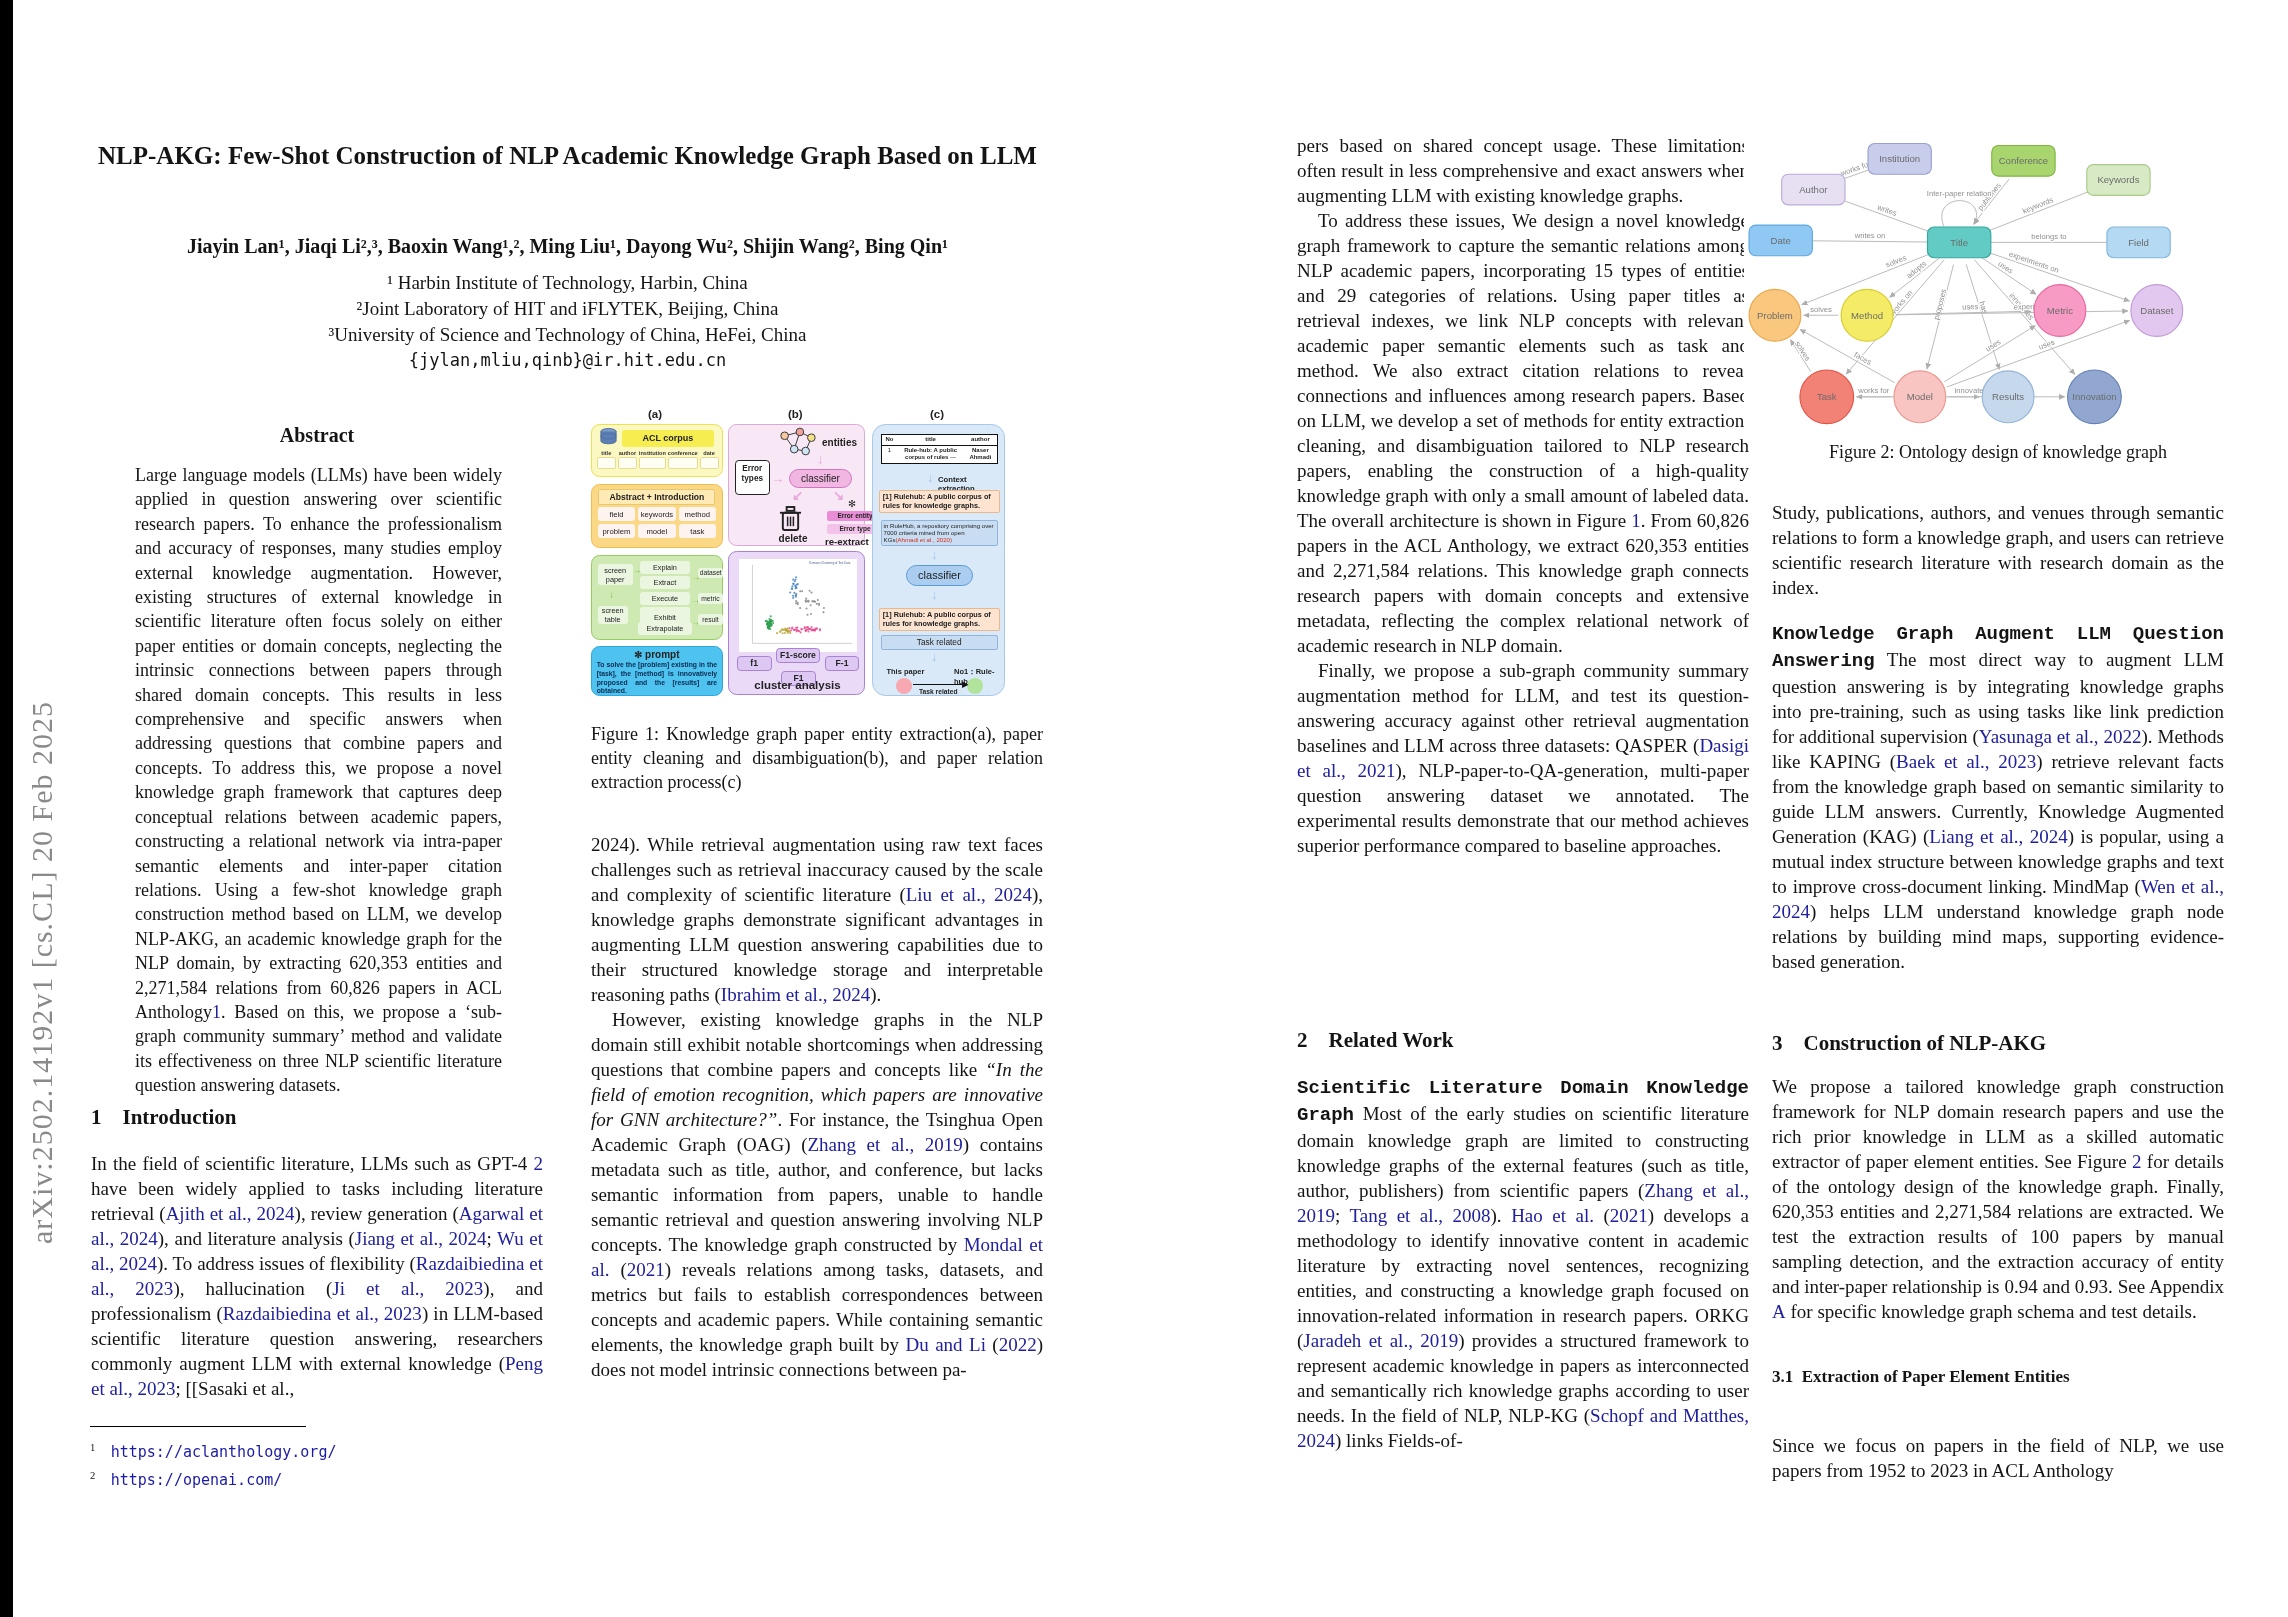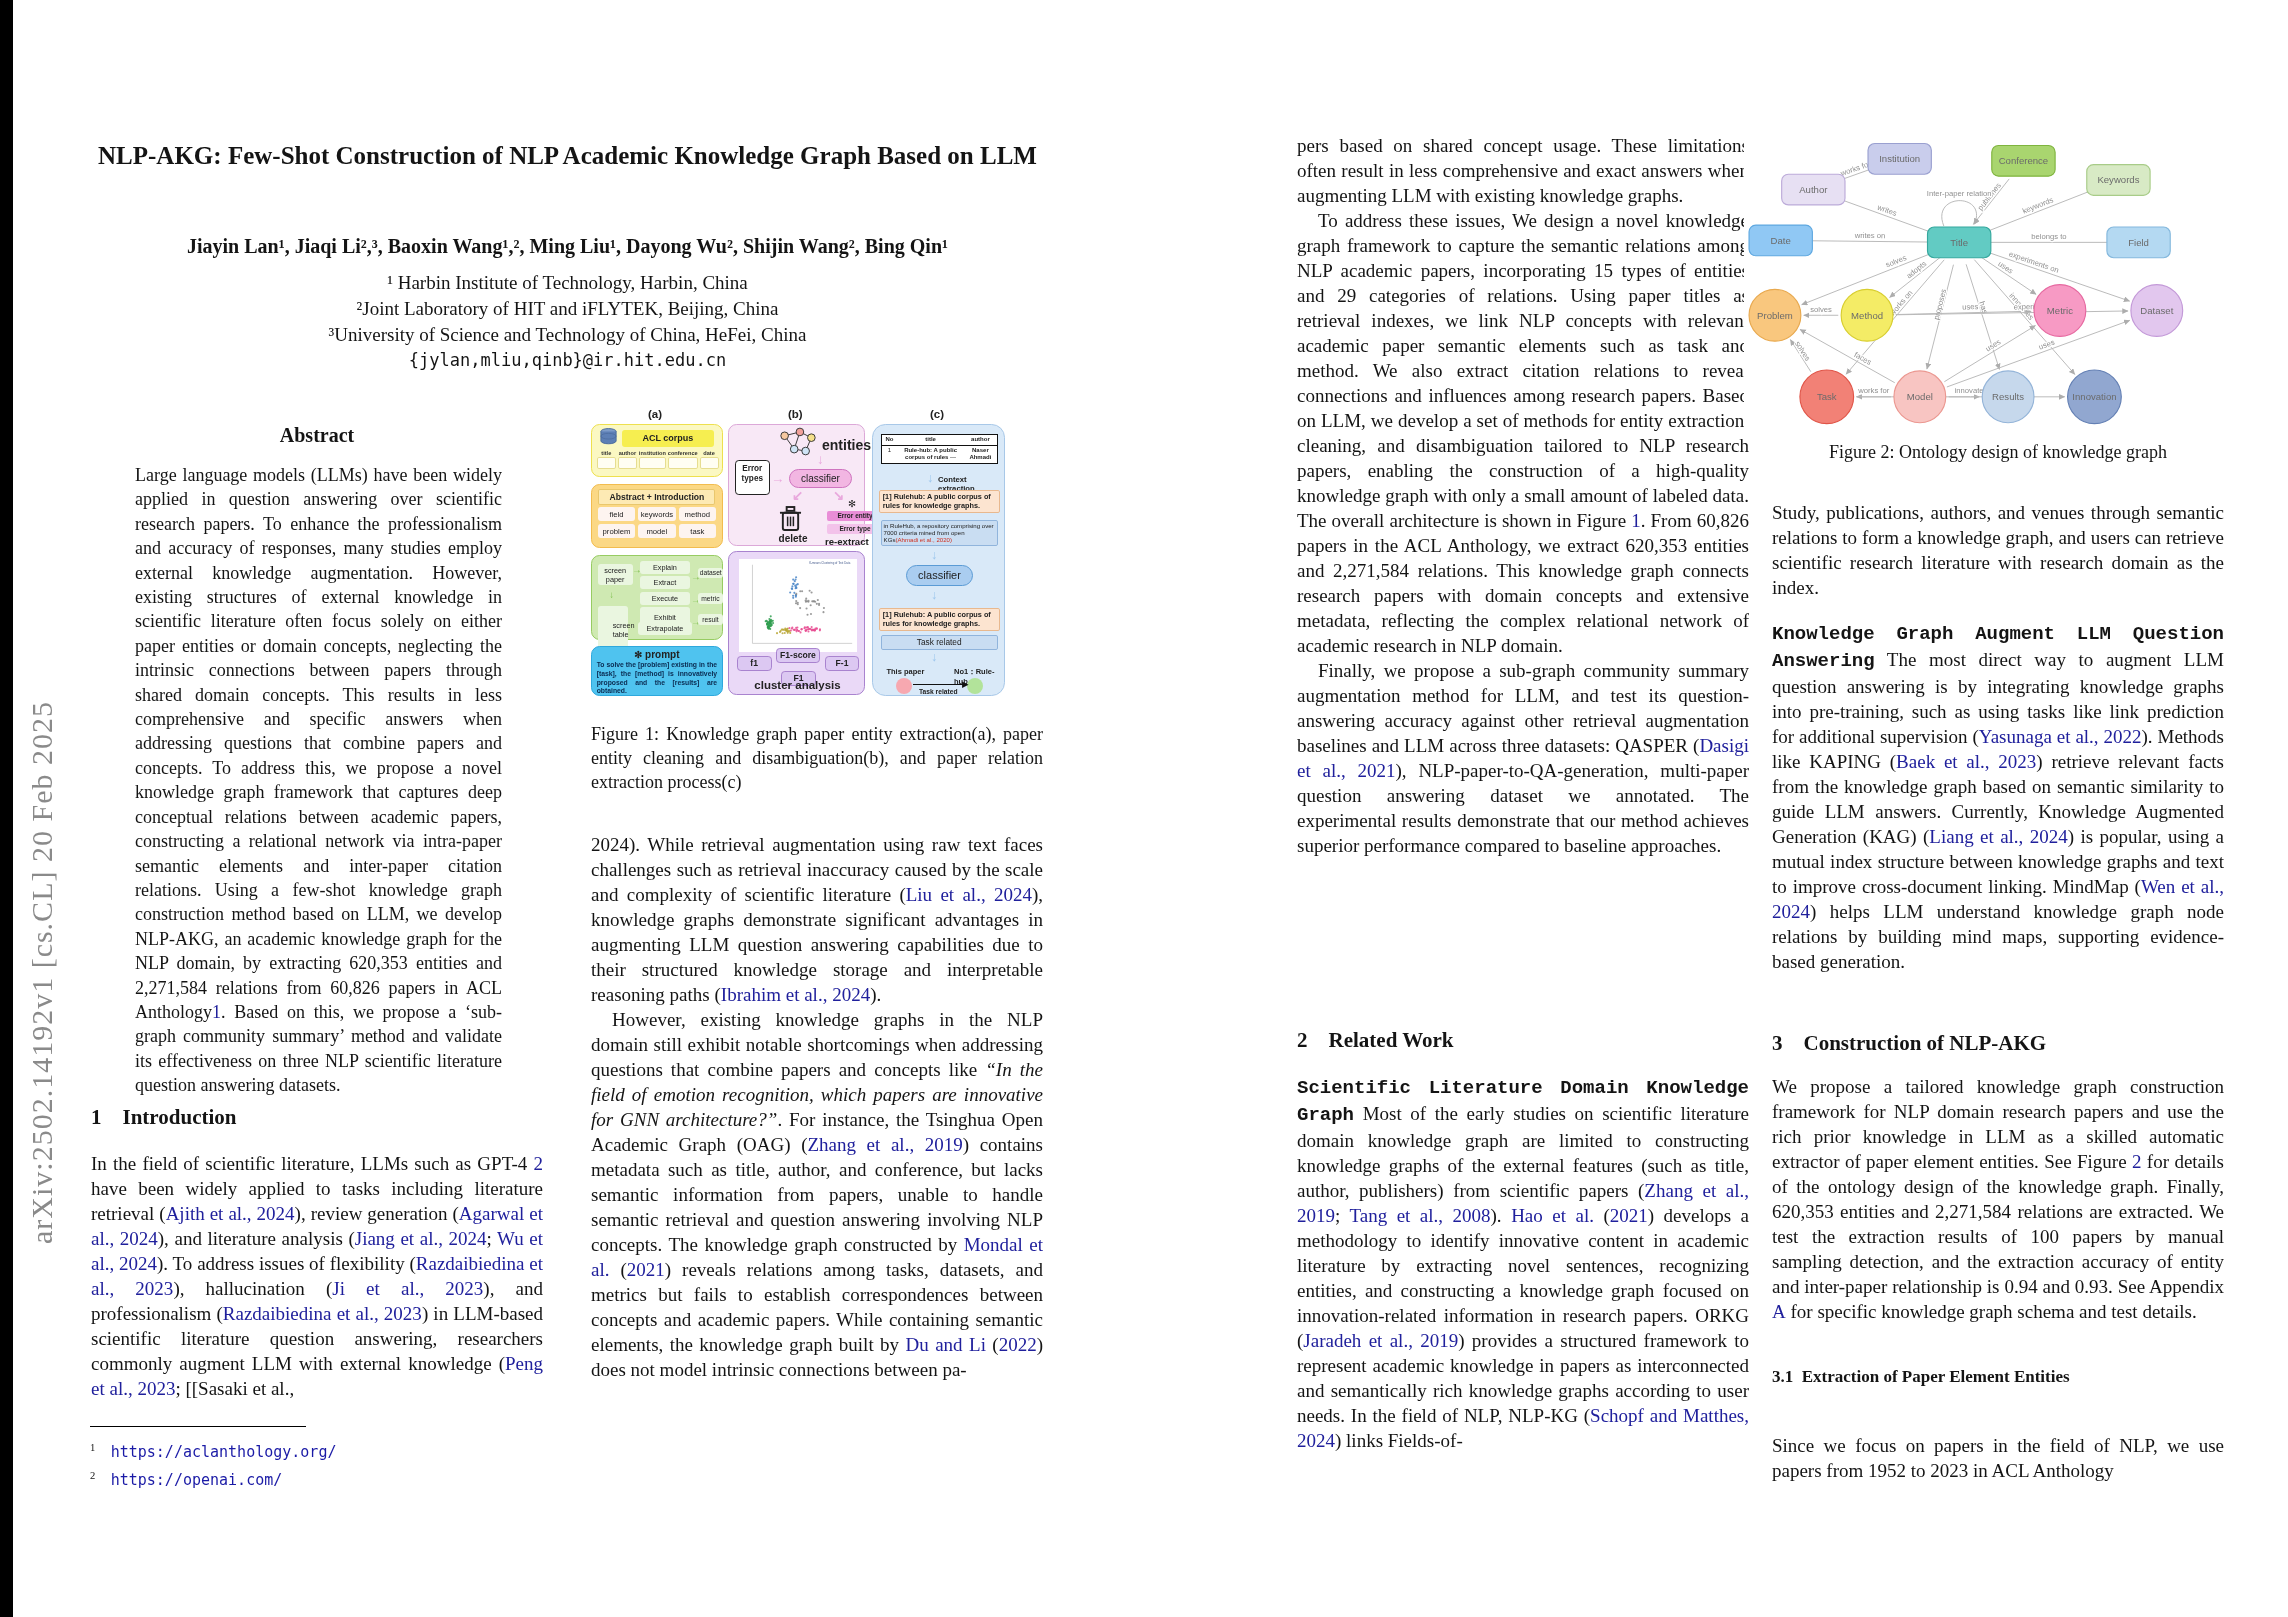--- a/index.html
+++ b/index.html
@@ -55,21 +55,21 @@
   .aichips{display:grid;grid-template-columns:repeat(3,1fr);gap:2.9px;padding:0 5.8px;}
   .aichip{background:#fdf4f0;border-radius:2.9px;font-size:7.7px;text-align:center;padding:2.4px 0;}
   .boxA3{left:2.9px;top:144px;width:132px;height:85px;background:#cfe9b2;border:1.9px solid #97cc62;}
   .gchip{position:absolute;background:#eaf6e0;border-radius:2.9px;font-size:7.3px;text-align:center;}
   .garrow{position:absolute;color:#7ebf4d;font-weight:bold;font-size:9.6px;}
   .boxA4{left:2.9px;top:235px;width:132px;height:50px;background:#4fc3ef;border:1.9px solid #2ea8dc;}
   .ptitle{text-align:center;font-size:10px;font-weight:bold;margin-top:1.9px;}
   .ptext{font-size:6.8px;font-weight:bold;color:#0a2a50;padding:1px 4.8px;text-align:justify;line-height:1.3;}
   .aig{font-size:9.6px;}
   .boxB1{left:140px;top:12.5px;width:137px;height:122px;background:#f8e8f6;border:1.9px solid #dca8d8;}
-  .entlab{position:absolute;left:93px;top:12.5px;font-weight:bold;font-size:14px;}
+  .entlab{position:absolute;left:93px;top:12.5px;font-weight:bold;font-size:10px;}
   .scroll{position:absolute;left:5.8px;top:35px;width:35px;height:35px;background:#fff;
           border:1.9px solid #222;border-radius:3.8px;font-size:8.2px;font-weight:bold;
           text-align:center;padding-top:3.8px;line-height:1.2;}
   .pinkarrow{position:absolute;color:#eead5f0;font-size:13.4px;color:#e9a8dd;font-weight:bold;}
   .clfB{position:absolute;left:60px;top:44px;width:63px;height:19px;background:#f2b6e2;
         border:1.4px solid #cf74bf;border-radius:10.6px;font-size:10px;text-align:center;line-height:17.3px;}
   .trash{position:absolute;left:50px;top:81px;}
   .dellab{position:absolute;left:37px;top:108px;width:54px;text-align:center;font-weight:bold;font-size:10px;}
   .errchip{position:absolute;width:56px;font-size:6.5px;font-weight:bold;text-align:center;
            padding:1.9px 0;border-radius:1.9px;}
@@ -179,21 +179,21 @@
         <div class="aichip">method</div>
         <div class="aichip">problem</div>
         <div class="aichip">model</div>
         <div class="aichip">task</div>
       </div>
     </div>
 
     <div class="fbox boxA3">
       <div class="gchip" style="left:5.8px;top:7.7px;width:35px;padding:1.9px">screen paper</div>
       <div class="garrow" style="left:17.3px;top:33px">↓</div>
-      <div class="gchip" style="left:5.8px;top:50px;width:30px;padding:15px">screen table</div>
+      <div class="gchip" style="left:5.8px;top:50px;width:30px;padding:0">screen table</div>
       <div class="gchip" style="left:48px;top:4.8px;width:50px;padding:1.9px">Explain</div>
       <div class="gchip" style="left:48px;top:20px;width:50px;padding:1.9px">Extract</div>
       <div class="gchip" style="left:48px;top:36px;width:50px;padding:1.9px">Execute</div>
       <div class="gchip" style="left:48px;top:51px;width:50px;padding:6px">Exhibit</div>
       <div class="gchip" style="left:46px;top:66px;width:54px;padding:1.9px">Extrapolate</div>
       <div class="garrow" style="left:40px;top:7.7px">→</div>
       <div class="garrow" style="left:99px;top:15.4px">→</div>
       <div class="garrow" style="left:99px;top:38px">→</div>
       <div class="garrow" style="left:99px;top:60px">→</div>
       <div class="gchip" style="left:106px;top:11.5px;width:25px;padding:1.9px;font-size:6.7px">dataset</div>

